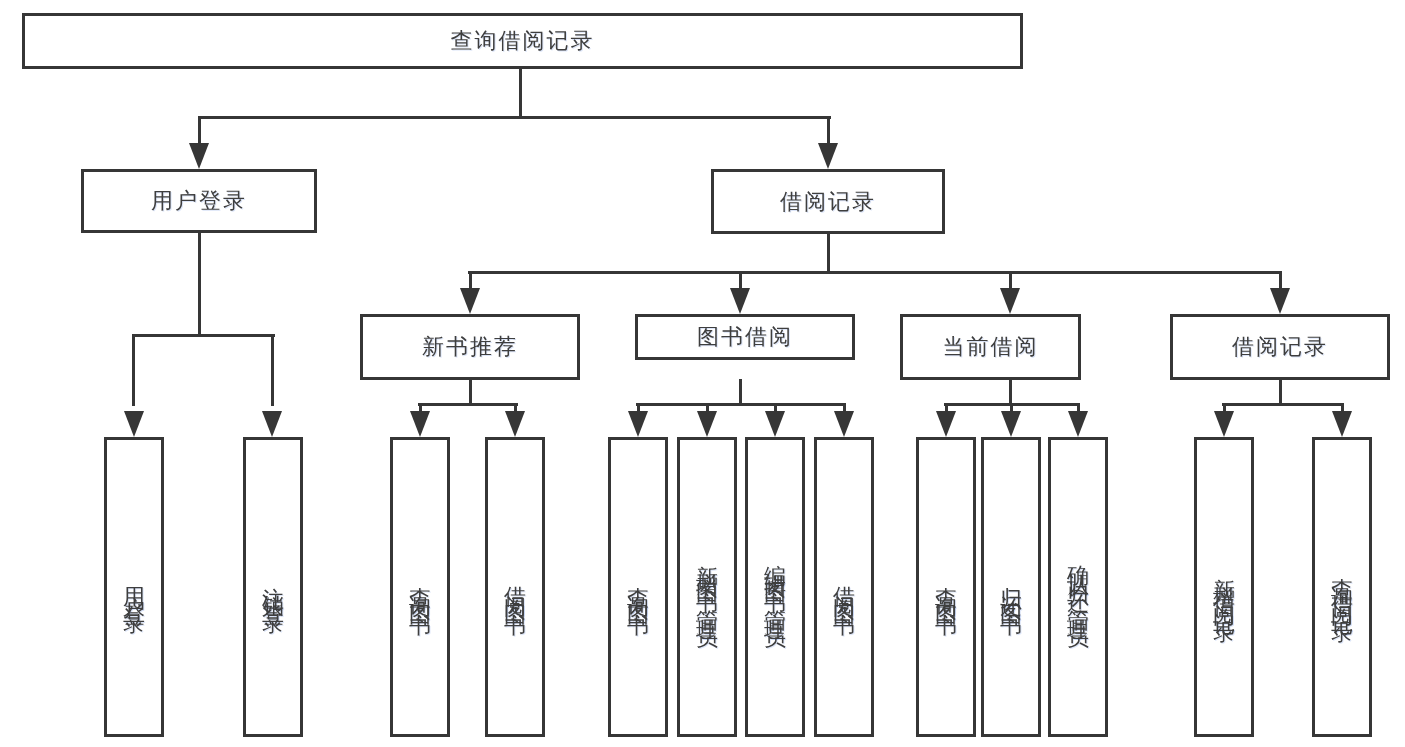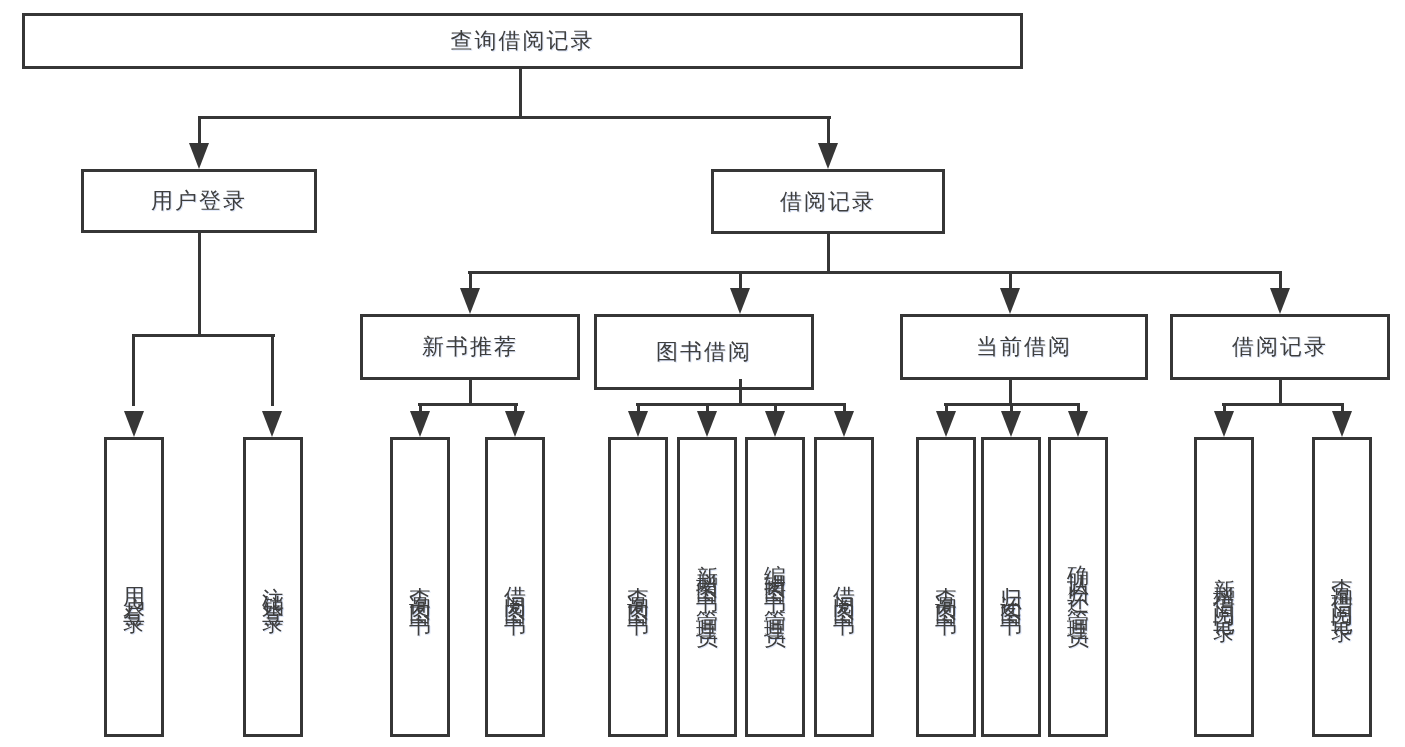--- a/index.html
+++ b/index.html
@@ -61,24 +61,24 @@
   <div class="node" style="left:81px;top:169px;width:236px;height:64px;">
     <span>用户登录</span>
   </div>
   <div class="node" style="left:711px;top:169px;width:234px;height:65px;">
     <span>借阅记录</span>
   </div>
 
   <div class="node" style="left:360px;top:314px;width:220px;height:66px;">
     <span>新书推荐</span>
   </div>
-  <div class="node" style="left:594px;top:314px;width:220px;height:76px;">
+  <div class="node" style="left:635px;top:314px;width:220px;height:46px;">
     <span>图书借阅</span>
   </div>
-  <div class="node" style="left:900px;top:314px;width:248px;height:66px;">
+  <div class="node" style="left:900px;top:314px;width:181px;height:66px;">
     <span>当前借阅</span>
   </div>
   <div class="node" style="left:1170px;top:314px;width:220px;height:66px;">
     <span>借阅记录</span>
   </div>
 
   <div class="node vnode" style="left:104px;top:437px;width:60px;height:300px;">
     <span>用户登录</span>
   </div>
   <div class="node vnode" style="left:243px;top:437px;width:60px;height:300px;">

